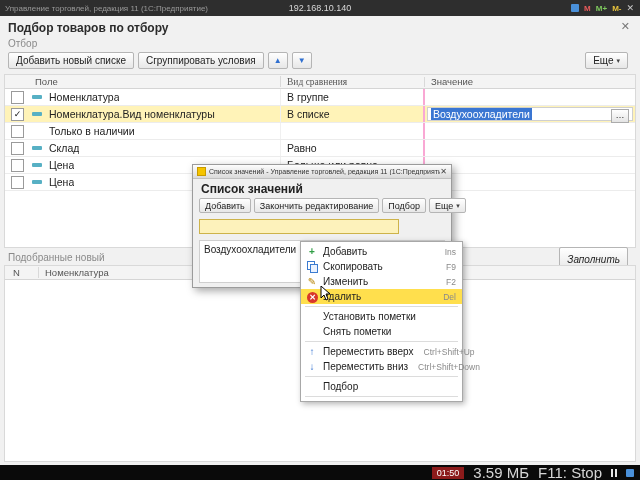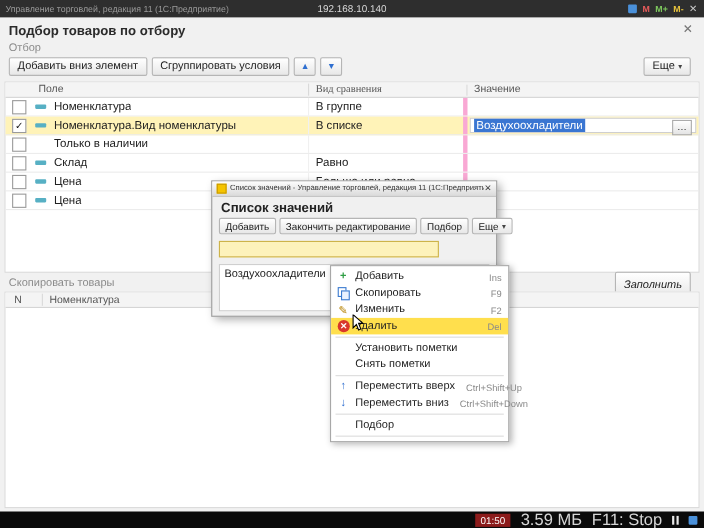--- a/index.html
+++ b/index.html
@@ -34,21 +34,21 @@
           border:1px solid #d9d9d9;box-sizing:border-box;}
   .fhead{display:flex;height:13px;background:#f4f4f4;border-bottom:1px solid #d5d5d5;
          font-size:9.5px;color:#555;align-items:center;}
   .hc1{width:276px;padding-left:30px;box-sizing:border-box;border-right:1px solid #d9d9d9;}
   .hc2{width:144px;padding-left:6px;box-sizing:border-box;border-right:1px solid #d9d9d9;font-family:Liberation Serif, serif;}
   .hc3{flex:1;padding-left:6px;}
   .frow{display:flex;height:16px;border-bottom:1px solid #ececec;font-size:10.5px;align-items:stretch;}
   .frow.selected{background:#fff3b8;}
   .rc{display:flex;align-items:center;box-sizing:border-box;}
   .rc1{width:276px;border-right:1px solid #f0f0f0;padding-left:6px;}
-  .rc2{width:144px;border-right:4px solid #f9a8d4;padding-left:6px;}
+  .rc2{width:144px;border-right:2px solid #f9a8d4;padding-left:6px;}
   .rc3{flex:1;padding-left:6px;position:relative;}
   .checkbox{width:11px;height:11px;border:1px solid #9a9a9a;background:#fff;display:inline-flex;
             align-items:center;justify-content:center;font-size:9px;color:#111;flex:0 0 11px;}
   .checkbox .chk{line-height:9px;}
   .ficon{width:10px;height:4px;background:#57b0c4;border-radius:1px;margin-left:8px;flex:0 0 10px;}
   .ficon.none{visibility:hidden;}
   .ftext{margin-left:7px;white-space:nowrap;overflow:hidden;}
   .rc2 .ftext,.rc3 .ftext{margin-left:0;}
   .valcell{background:#fff;border:1px solid #cfcfcf;margin:1px 2px;padding-left:3px;}
   .valsel{background:#3a76d2;color:#fff;padding:0 2px;font-size:10.5px;}
@@ -132,21 +132,21 @@
     </span>
   </div>
 
   <div class="app">
     <div class="win-title">Подбор товаров по отбору</div>
     <div class="win-close">✕</div>
 
     <div class="section-label lbl-filter">Отбор</div>
 
     <div class="toolbar">
-      <span class="btn">Добавить вниз элемент</span>
+      <span class="btn">Добавить новый списке</span>
       <span class="btn">Сгруппировать условия</span>
       <span class="btn btn-arrow">
           <span>▲</span>
         </span>
       <span class="btn btn-arrow">
           <span>▼</span>
         </span>
     </div>
     <span class="btn btn-more-filter">
       <span>Еще</span>
@@ -241,21 +241,21 @@
         </div>
         <div class="rc rc2">
             <span class="ftext">Меньше или равно</span>
           </div>
         <div class="rc rc3">
             <span class="ftext"></span>
           </div>
       </div>
     </div>
 
-    <div class="section-label lbl-products">Скопировать товары</div>
+    <div class="section-label lbl-products">Подобранные новый</div>
     <span class="btn btn-fill">Заполнить</span>
 
     <div class="ptable">
       <div class="phead">
         <div class="pc1">N</div>
         <div class="pc2">Номенклатура</div>
       </div>
     </div>
 
     <span class="btn btn-yellow btn-transfer">Перенести в документ</span>

